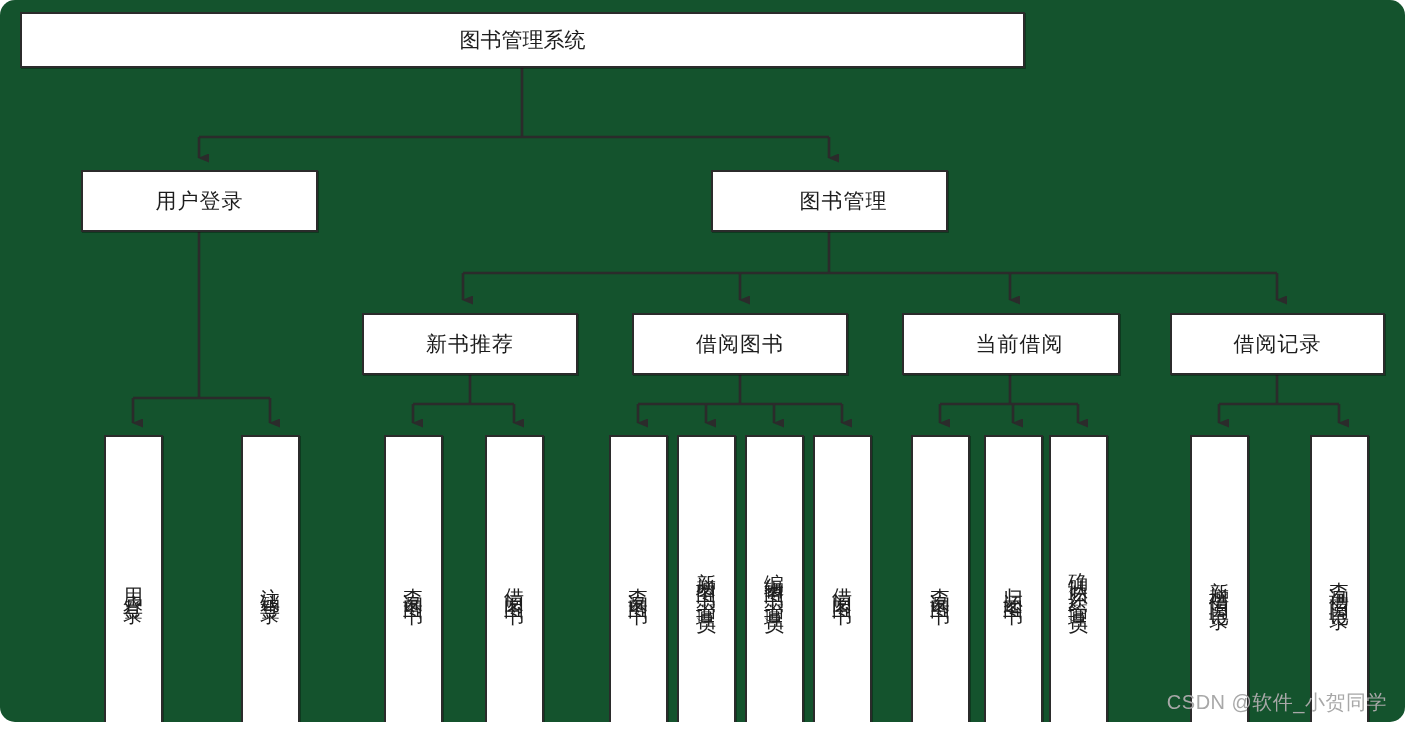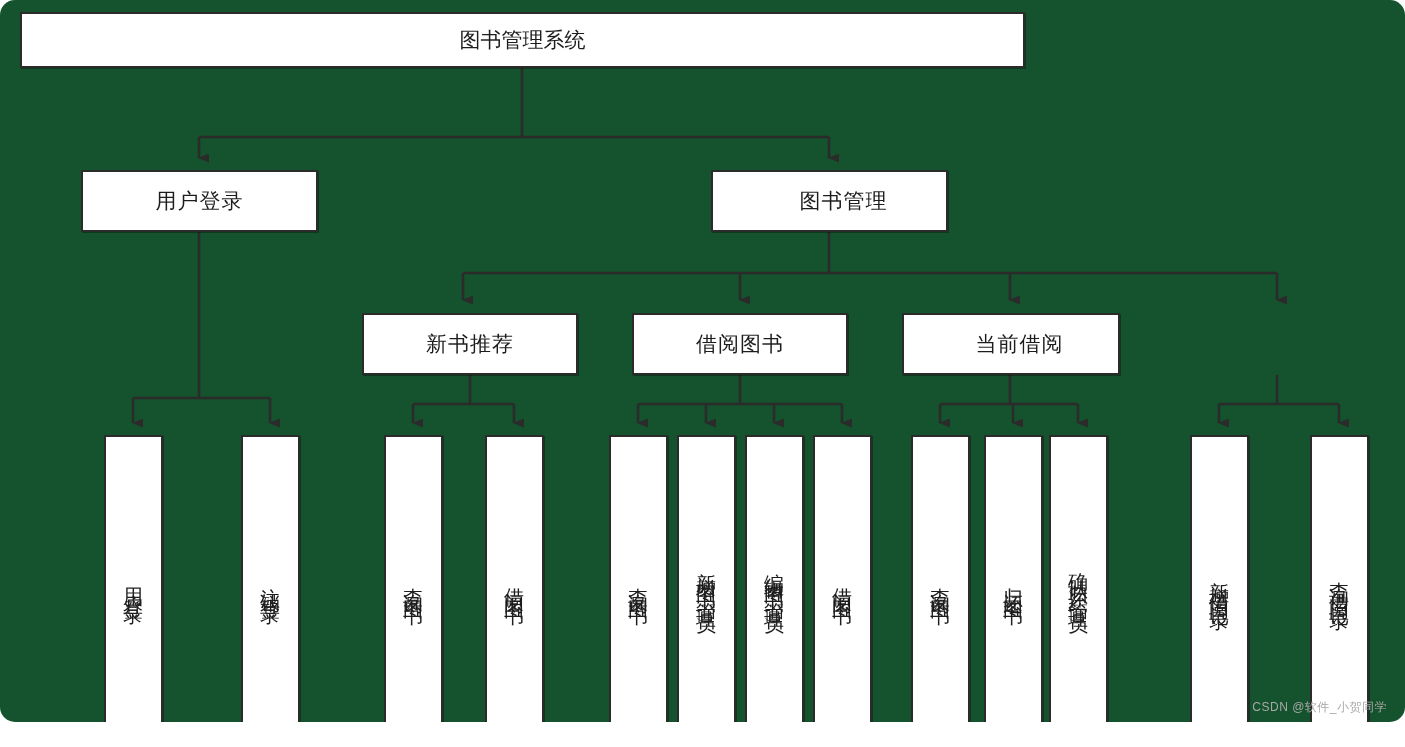--- a/index.html
+++ b/index.html
@@ -55,21 +55,21 @@
     text-orientation: upright;
     letter-spacing: 6px;
     line-height: 1.0;
     white-space: nowrap;
     display: block;
   }
   .watermark {
     position: absolute;
     right: 18px;
     bottom: 6px;
-    font-size: 12px;
+    font-size: 20px;
     color: #a8a8a8;
     letter-spacing: 0.5px;
     white-space: nowrap;
     user-select: none;
     text-align: right;
   }
 </style>
 </head>
 <body>
 
@@ -138,20 +138,23 @@
 
   <div class="node h" style="left:362px; top:313px; width:216px; height:62px;">
     <span>新书推荐</span>
   </div>
   <div class="node h" style="left:632px; top:313px; width:216px; height:62px;">
     <span>借阅图书</span>
   </div>
   <div class="node h" style="left:902px; top:313px; width:218px; height:62px;padding-left:17px;">
     <span>当前借阅</span>
   </div>
+  <div class="node h" style="left:1170px; top:313px; width:215px; height:62px;">
+    <span>借阅记录</span>
+  </div>
 
   <div class="node leaf" style="left:104px; top:435px; width:59px; height:298px;">
     <span class="vtext">用户登录</span>
   </div>
   <div class="node leaf" style="left:241px; top:435px; width:59px; height:298px;">
     <span class="vtext">注销登录</span>
   </div>
   <div class="node leaf" style="left:384px; top:435px; width:59px; height:298px;">
     <span class="vtext">查询图书</span>
   </div>

